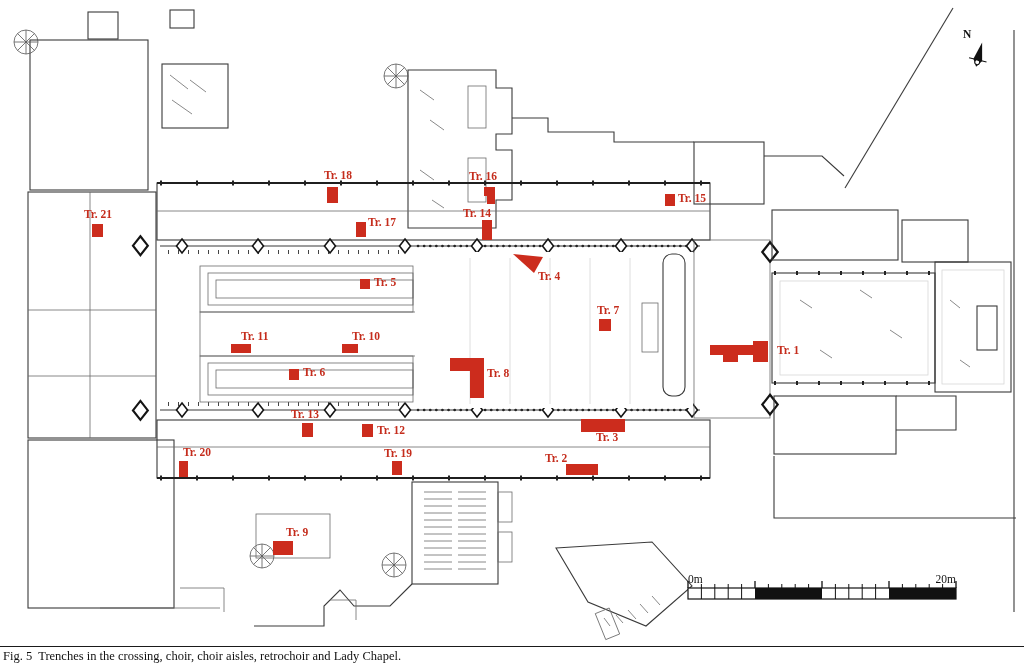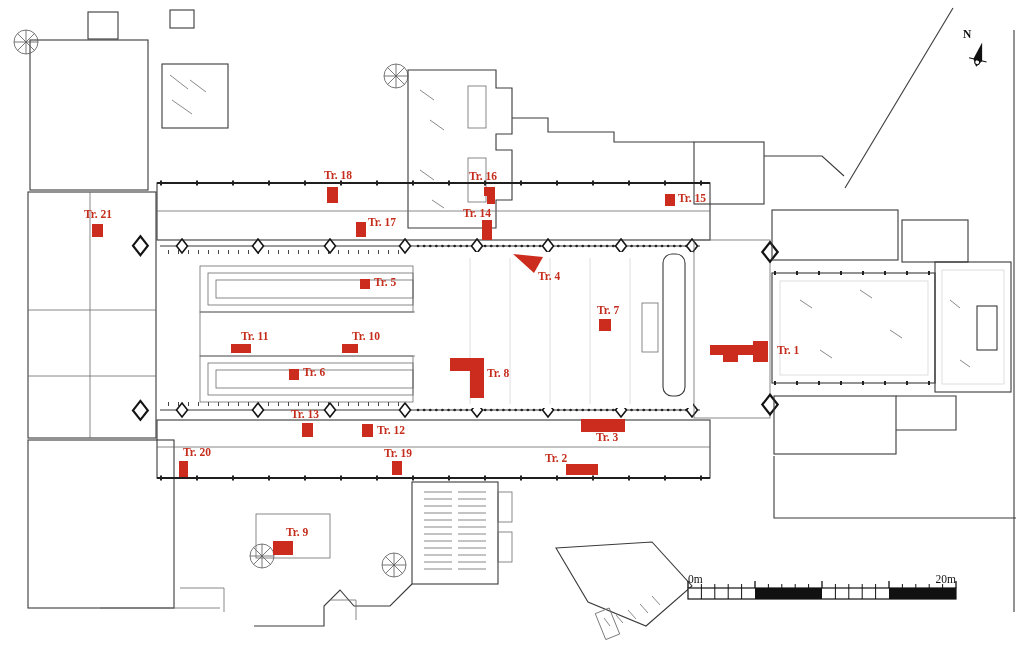--- a/index.html
+++ b/index.html
@@ -220,13 +220,14 @@
         <text x="324" y="179" fill="#c52d1d" class="tr-label">Tr. 18</text>
         <rect x="392" y="461" width="10" height="14" fill="#cc2c1d"></rect>
         <text x="384" y="457" fill="#c52d1d" class="tr-label">Tr. 19</text>
         <rect x="179" y="461" width="9" height="16" fill="#cc2c1d"></rect>
         <text x="183" y="456" fill="#c52d1d" class="tr-label">Tr. 20</text>
         <rect x="92" y="224" width="11" height="13" fill="#cc2c1d"></rect>
         <text x="84" y="218" fill="#c52d1d" class="tr-label">Tr. 21</text>
       </g>
 </svg>
 
+<div id="caption">Fig. 5  Trenches in the crossing, choir, choir aisles, retrochoir and Lady Chapel.</div>
 </div>
 
 </body></html>

